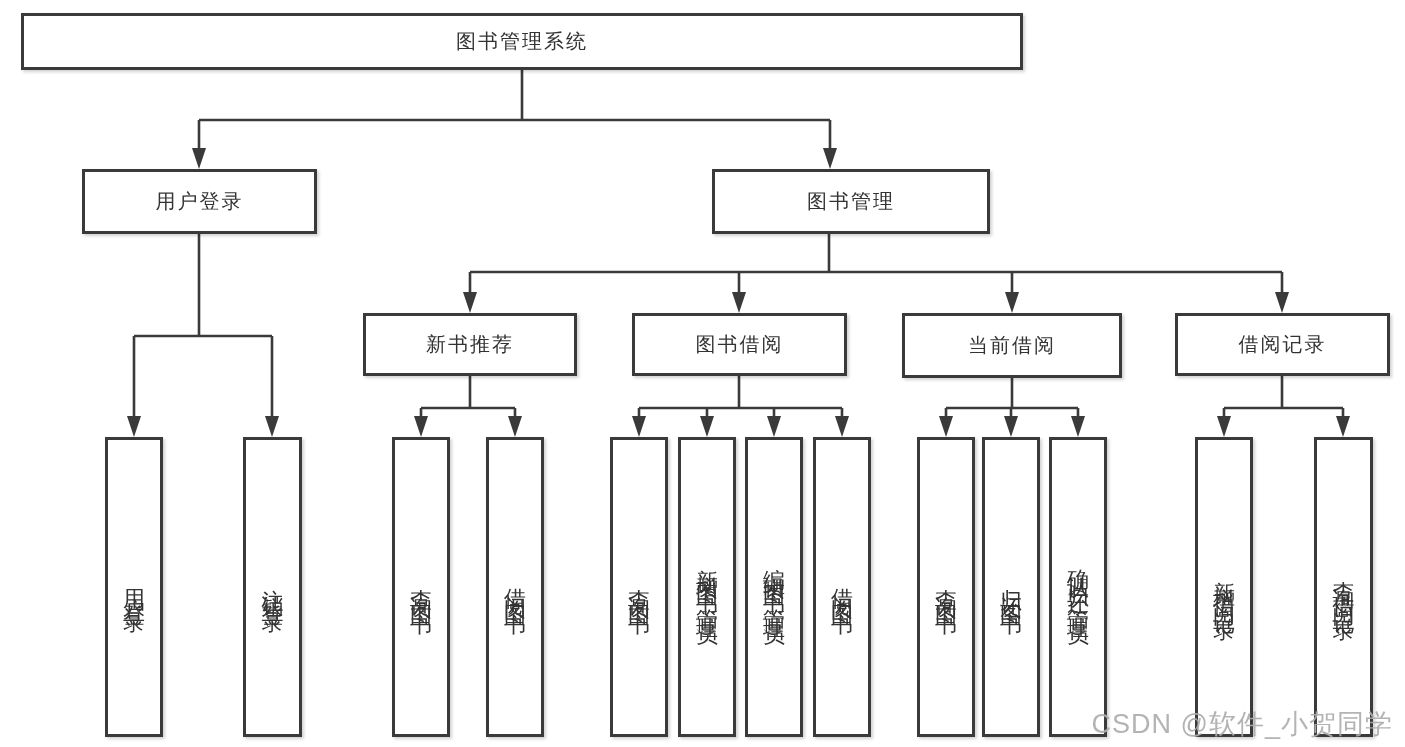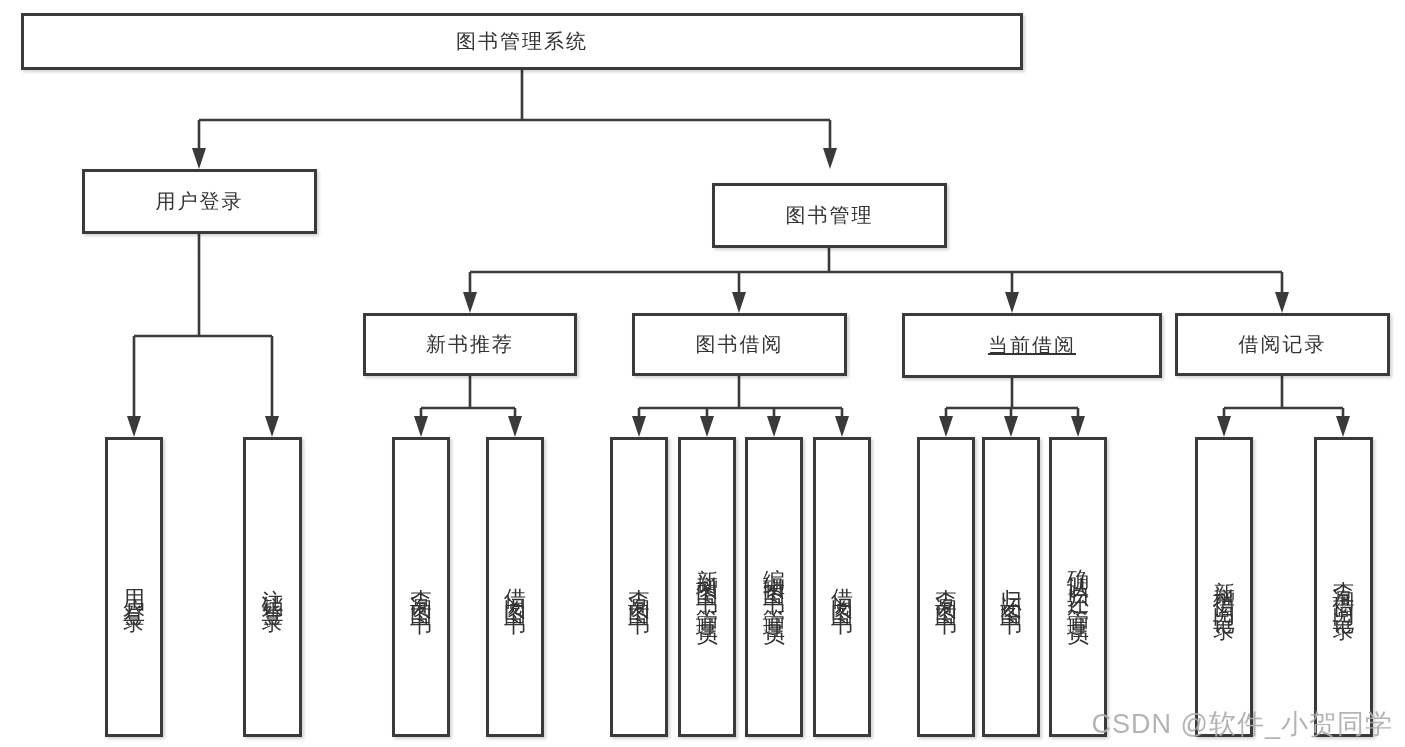--- a/index.html
+++ b/index.html
@@ -82,31 +82,31 @@
     </g>
   </svg>
 
   <div class="node h" style="left:21px; top:13px; width:1002px; height:57px;">
     <span>图书管理系统</span>
   </div>
 
   <div class="node h" style="left:82px; top:169px; width:235px; height:65px;">
     <span>用户登录</span>
   </div>
-  <div class="node h" style="left:712px; top:183px; width:235px; height:65px;">
+  <div class="node h" style="left:712px; top:169px; width:278px; height:65px;">
     <span>图书管理</span>
   </div>
 
   <div class="node h" style="left:363px; top:313px; width:214px; height:63px;">
     <span>新书推荐</span>
   </div>
   <div class="node h" style="left:632px; top:313px; width:215px; height:63px;">
     <span>图书借阅</span>
   </div>
-  <div class="node h" style="left:902px; top:313px; width:260px; height:65px;text-decoration:underline;">
+  <div class="node h" style="left:902px; top:313px; width:220px; height:65px;">
     <span>当前借阅</span>
   </div>
   <div class="node h" style="left:1175px; top:313px; width:215px; height:63px;">
     <span>借阅记录</span>
   </div>
 
   <div class="node v" style="left:105px; top:437px; width:58px; height:300px;">
     <span>用户登录</span>
   </div>
   <div class="node v" style="left:243px; top:437px; width:59px; height:300px;">

